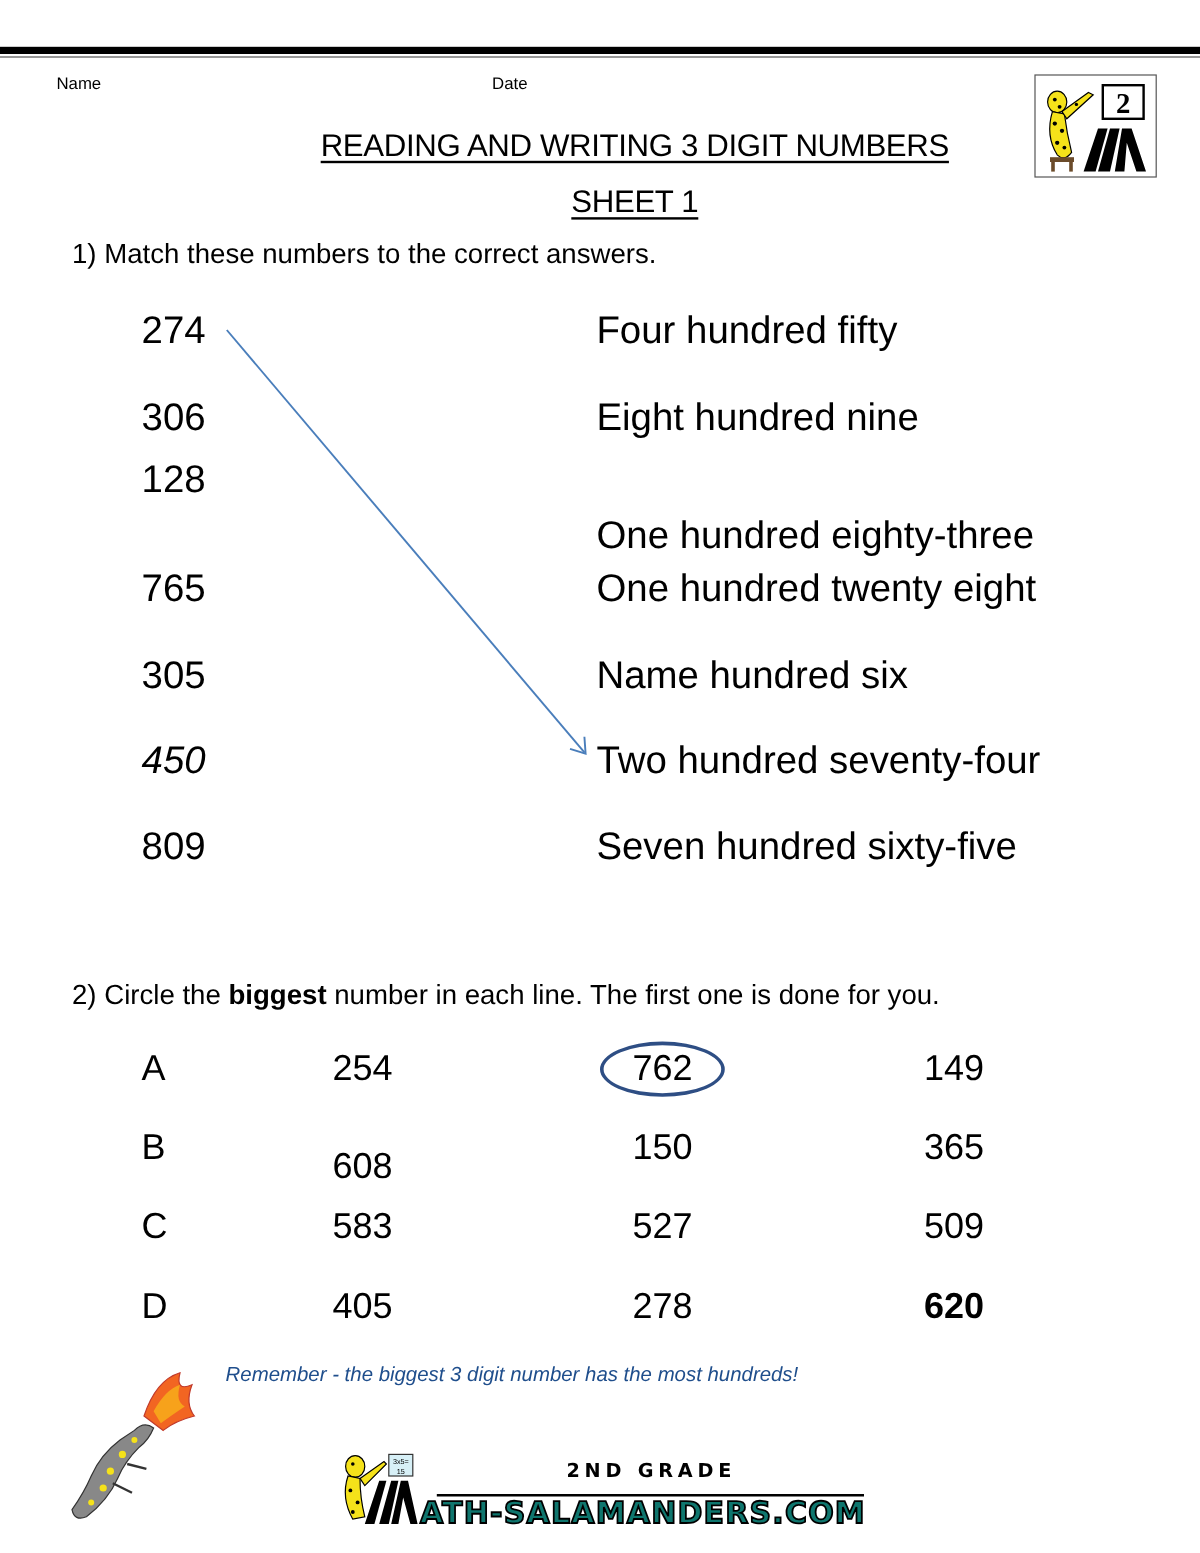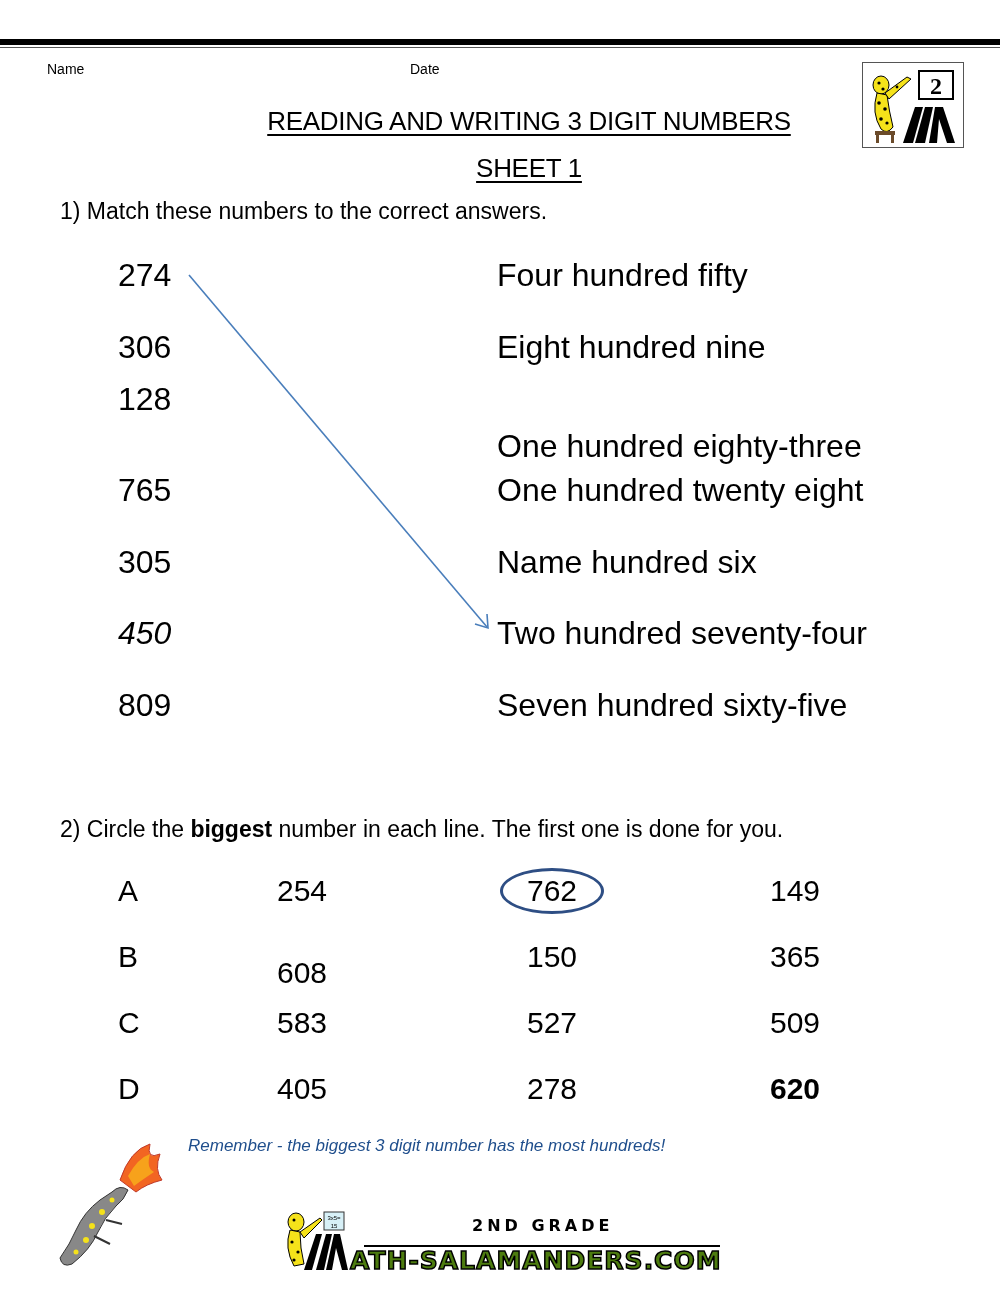--- a/index.html
+++ b/index.html
@@ -156,14 +156,14 @@
     <circle cx="18" cy="12" r="1.5" fill="#000"></circle>
       <circle cx="16" cy="34" r="1.6" fill="#000"></circle>
     <circle cx="22" cy="44" r="1.6" fill="#000"></circle>
       <circle cx="18" cy="52" r="1.6" fill="#000"></circle>
     <polygon points="28,62 40,26 46,26 36,62" fill="#000"></polygon>
     <polygon points="40,62 50,26 56,26 48,62" fill="#000"></polygon>
     <polygon points="50,62 58,26 64,26 72,62 66,62 60,40 56,62" fill="#000"></polygon>
     <line x1="88" y1="38" x2="444" y2="38" stroke="#000" stroke-width="2"></line>
   </svg>
   <div style="position:absolute; left:196px; top:8px; font-family:'DejaVu Sans', sans-serif; font-weight:bold; font-size:16px; letter-spacing:4px;">2ND GRADE</div>
-  <div style="position:absolute; left:74px; top:38px; font-family:'DejaVu Sans', sans-serif; font-weight:bold; font-size:25px; letter-spacing:1px; color:#4d7c0f;text-align:right; -webkit-text-stroke:1.5px #000;">ATH-SALAMANDERS.COM</div>
+  <div style="position:absolute; left:74px; top:38px; font-family:'DejaVu Sans', sans-serif; font-weight:bold; font-size:25px; letter-spacing:1px; color:#0f766e;text-align:right; -webkit-text-stroke:1.5px #000;">ATH-SALAMANDERS.COM</div>
 </div>
 
 </body></html>

